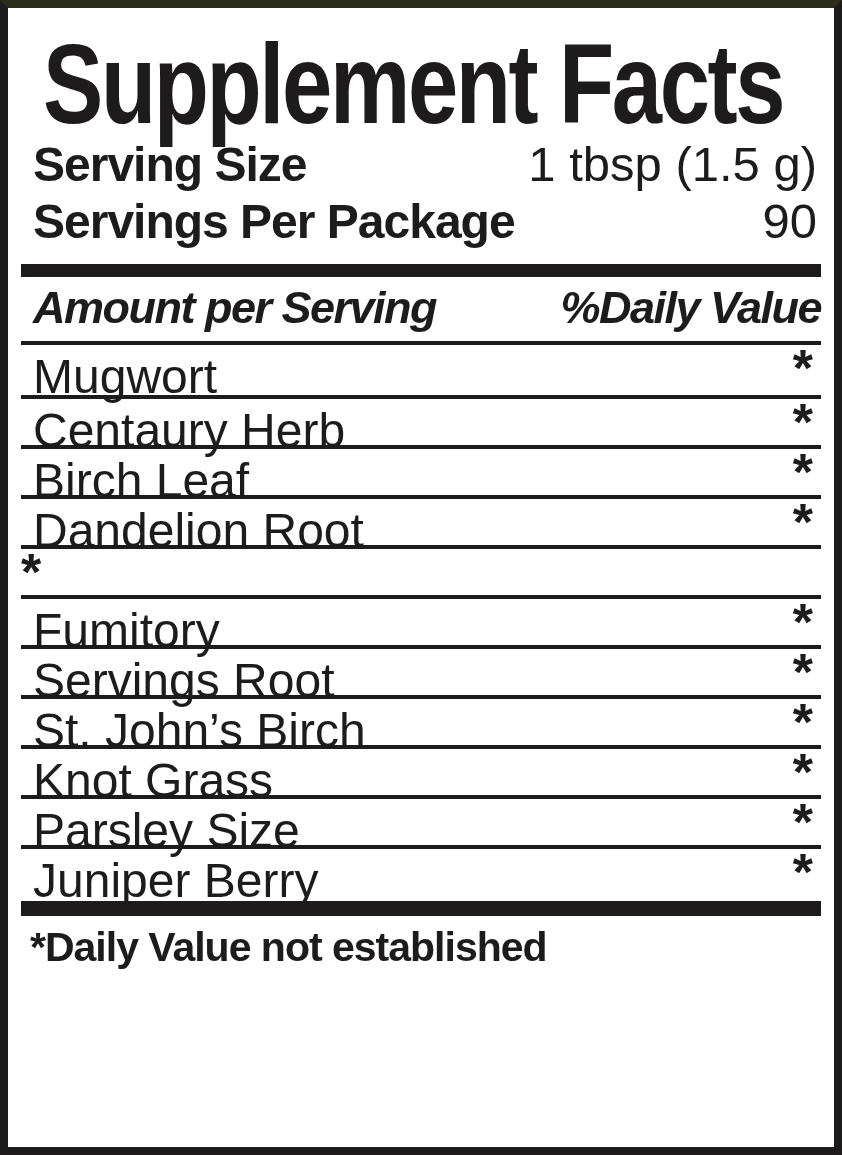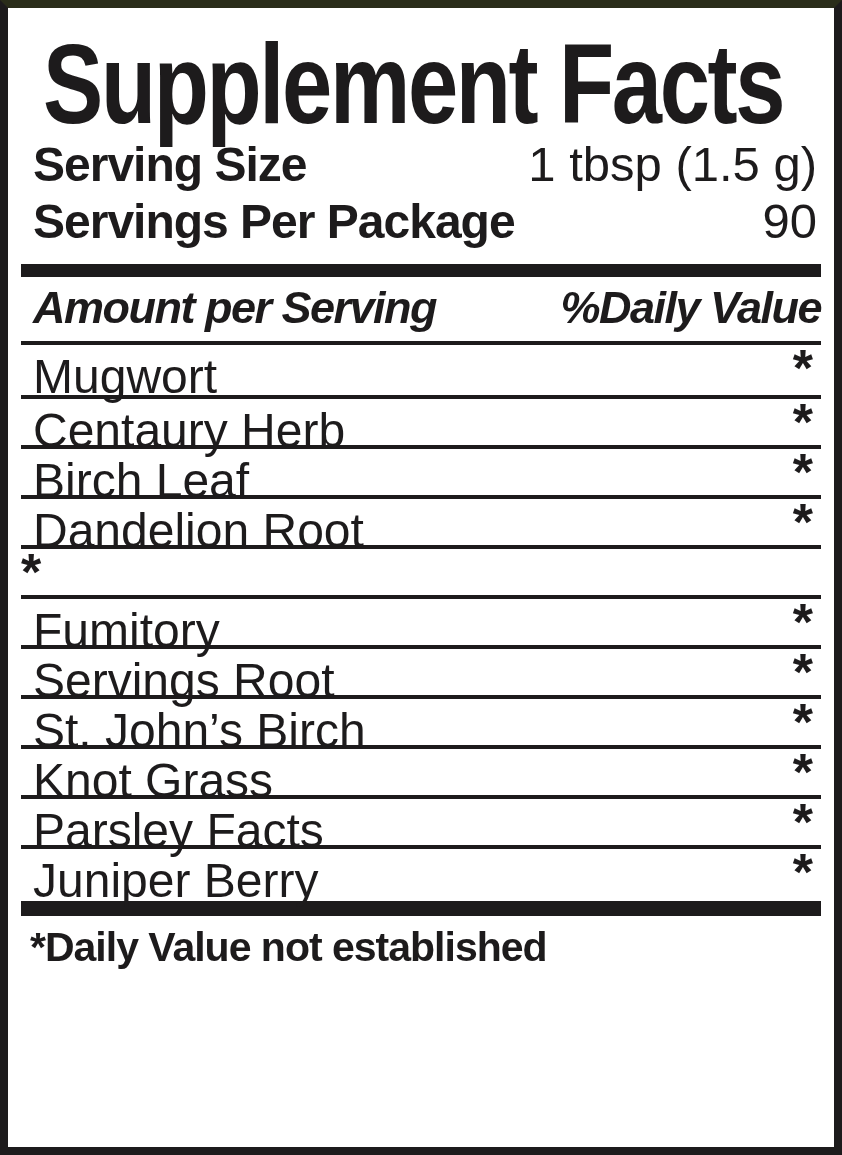--- a/index.html
+++ b/index.html
@@ -135,21 +135,21 @@
     </div>
     <div class="row">
       <span class="name">St. John’s Birch</span>
       <span class="star">*</span>
     </div>
     <div class="row">
       <span class="name">Knot Grass</span>
       <span class="star">*</span>
     </div>
     <div class="row">
-      <span class="name">Parsley Facts</span>
+      <span class="name">Parsley Size</span>
       <span class="star">*</span>
     </div>
     <div class="row">
       <span class="name">Juniper Berry</span>
       <span class="star">*</span>
     </div>
   </div>
 
   <div class="bar2"></div>
 

